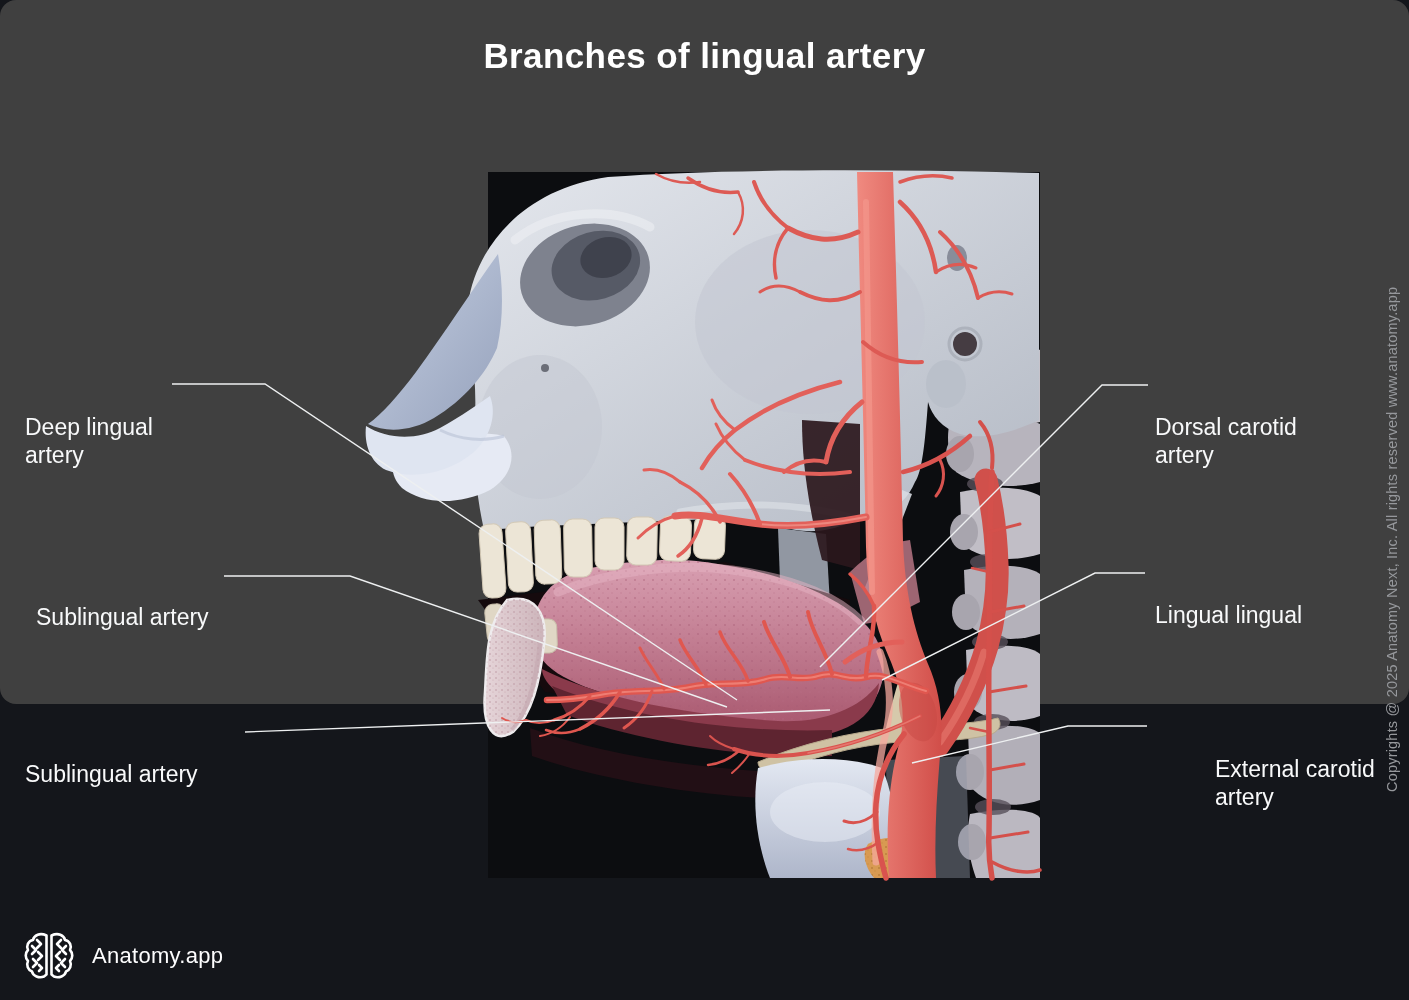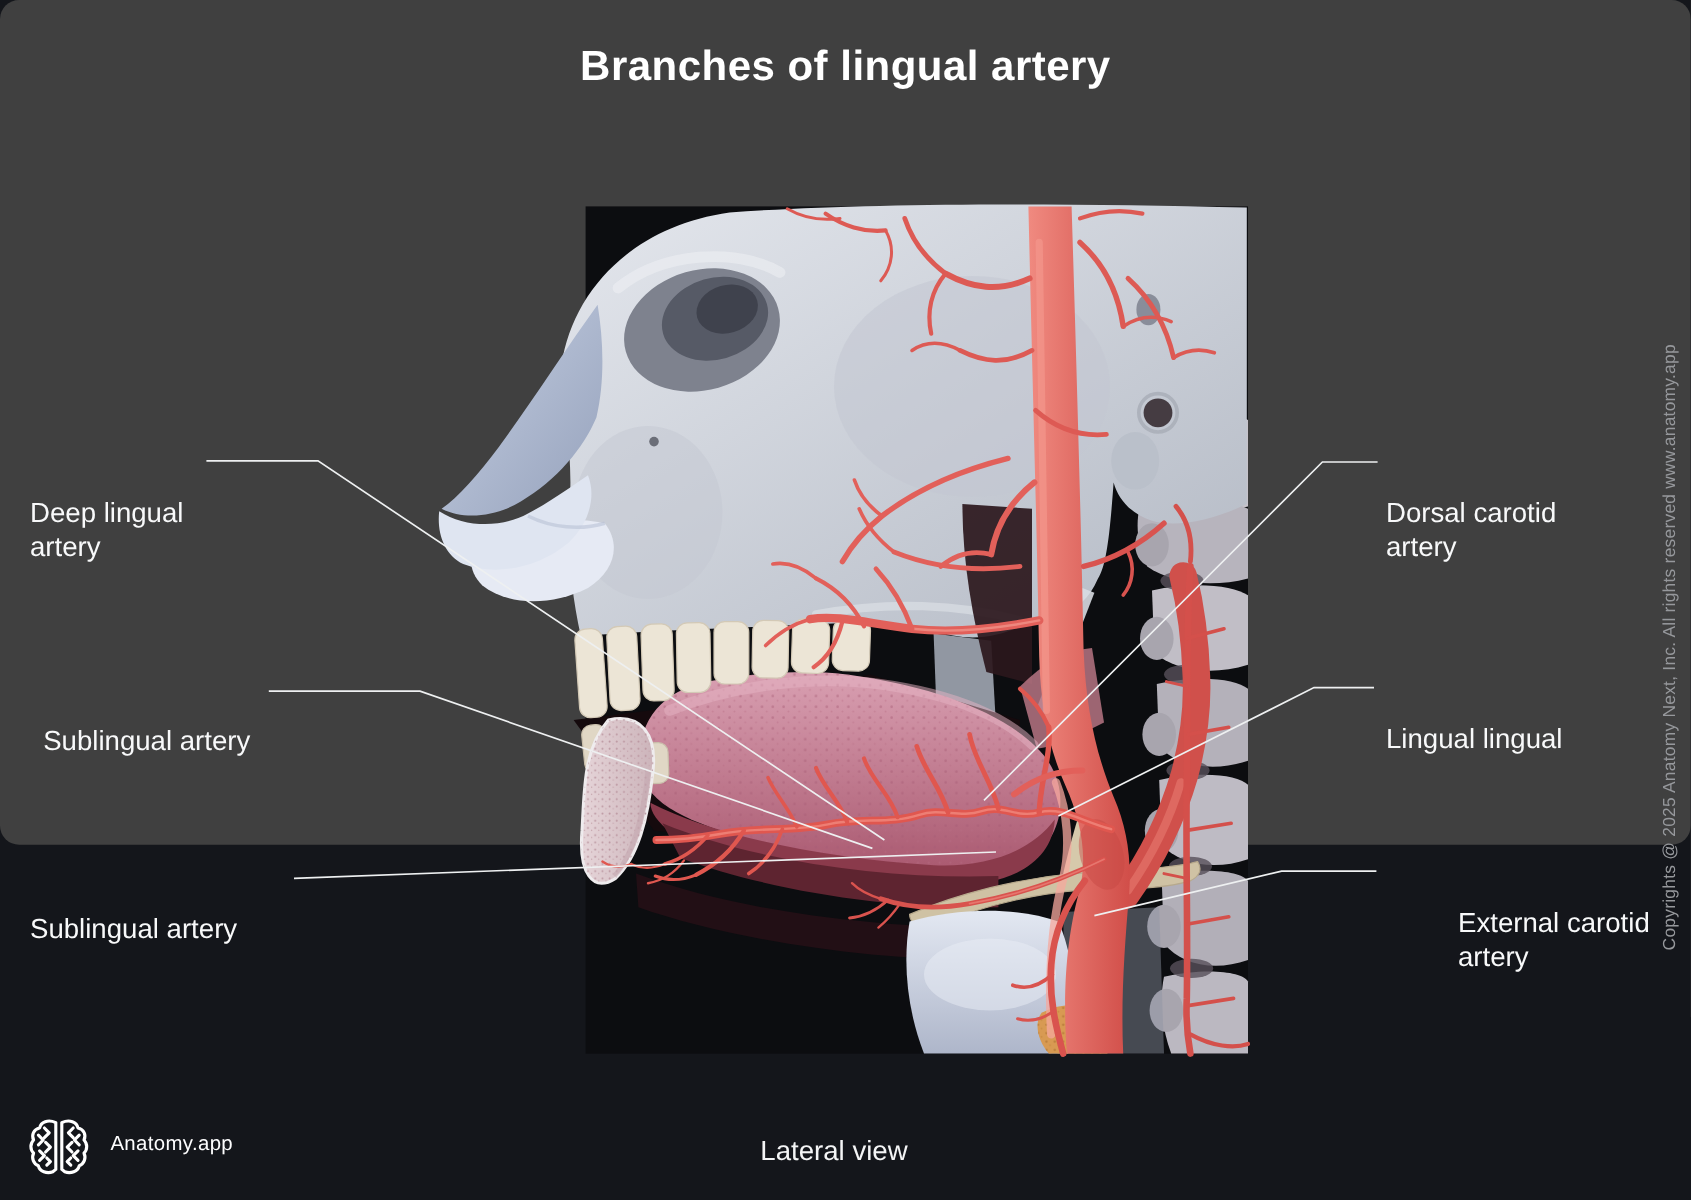--- a/index.html
+++ b/index.html
@@ -10,21 +10,21 @@
   .title { position:absolute; top:36px; left:0; width:100%; text-align:center;
            font-size:35px; font-weight:700; letter-spacing:.4px; color:#ffffff; }
 
   .label { position:absolute; color:#f8f9fa; font-size:23px; line-height:27.5px; font-weight:400;margin-top:43px; }
   .label div { white-space:nowrap; }
 
   #figure-svg { position:absolute; left:380px; top:172px; overflow:visible; }
   #leader-svg { position:absolute; left:0; top:0; pointer-events:none; }
 
   .brand-logo { position:absolute; left:23px; top:929px; }
-  .brand-name { position:absolute; left:92px; top:943px; font-size:17px; color:#fdfdfe; letter-spacing:.3px; }
+  .brand-name { position:absolute; left:92px; top:943px; font-size:22px; color:#fdfdfe; letter-spacing:.3px; }
   .view-label { position:absolute; left:560px; top:946px; width:270px; text-align:center;
                 font-size:23px; font-weight:500; color:#f4f5f6; }
   .copyright  { position:absolute; left:1384px; top:792px; transform-origin:0 0;
                 transform:rotate(-90deg); white-space:nowrap; font-size:14.5px;
                 letter-spacing:.2px; color:#96989c; }
 </style>
 </head>
 <body>
 
 <div id="stage">
@@ -347,16 +347,15 @@
           <path d="M 9,17 L 13,21 L 9,25"></path>
           <path d="M 15,23 L 19,27 L 15,31"></path>
           <path d="M 10,30 L 14,34 L 10,38"></path>
           <path d="M 16,36 L 19,39 L 16,42"></path>
         </g>
         <use href="#hemi" transform="translate(52,0) scale(-1,1)"></use>
       </g>
     </svg>
   </div>
   <div class="brand-name">Anatomy.app</div>
-  <div class="view-label">Lateral view</div>
   <div class="copyright">Copyrights @ 2025 Anatomy Next, Inc. All rights reserved www.anatomy.app</div>
 
 </div>
 
 </body></html>

